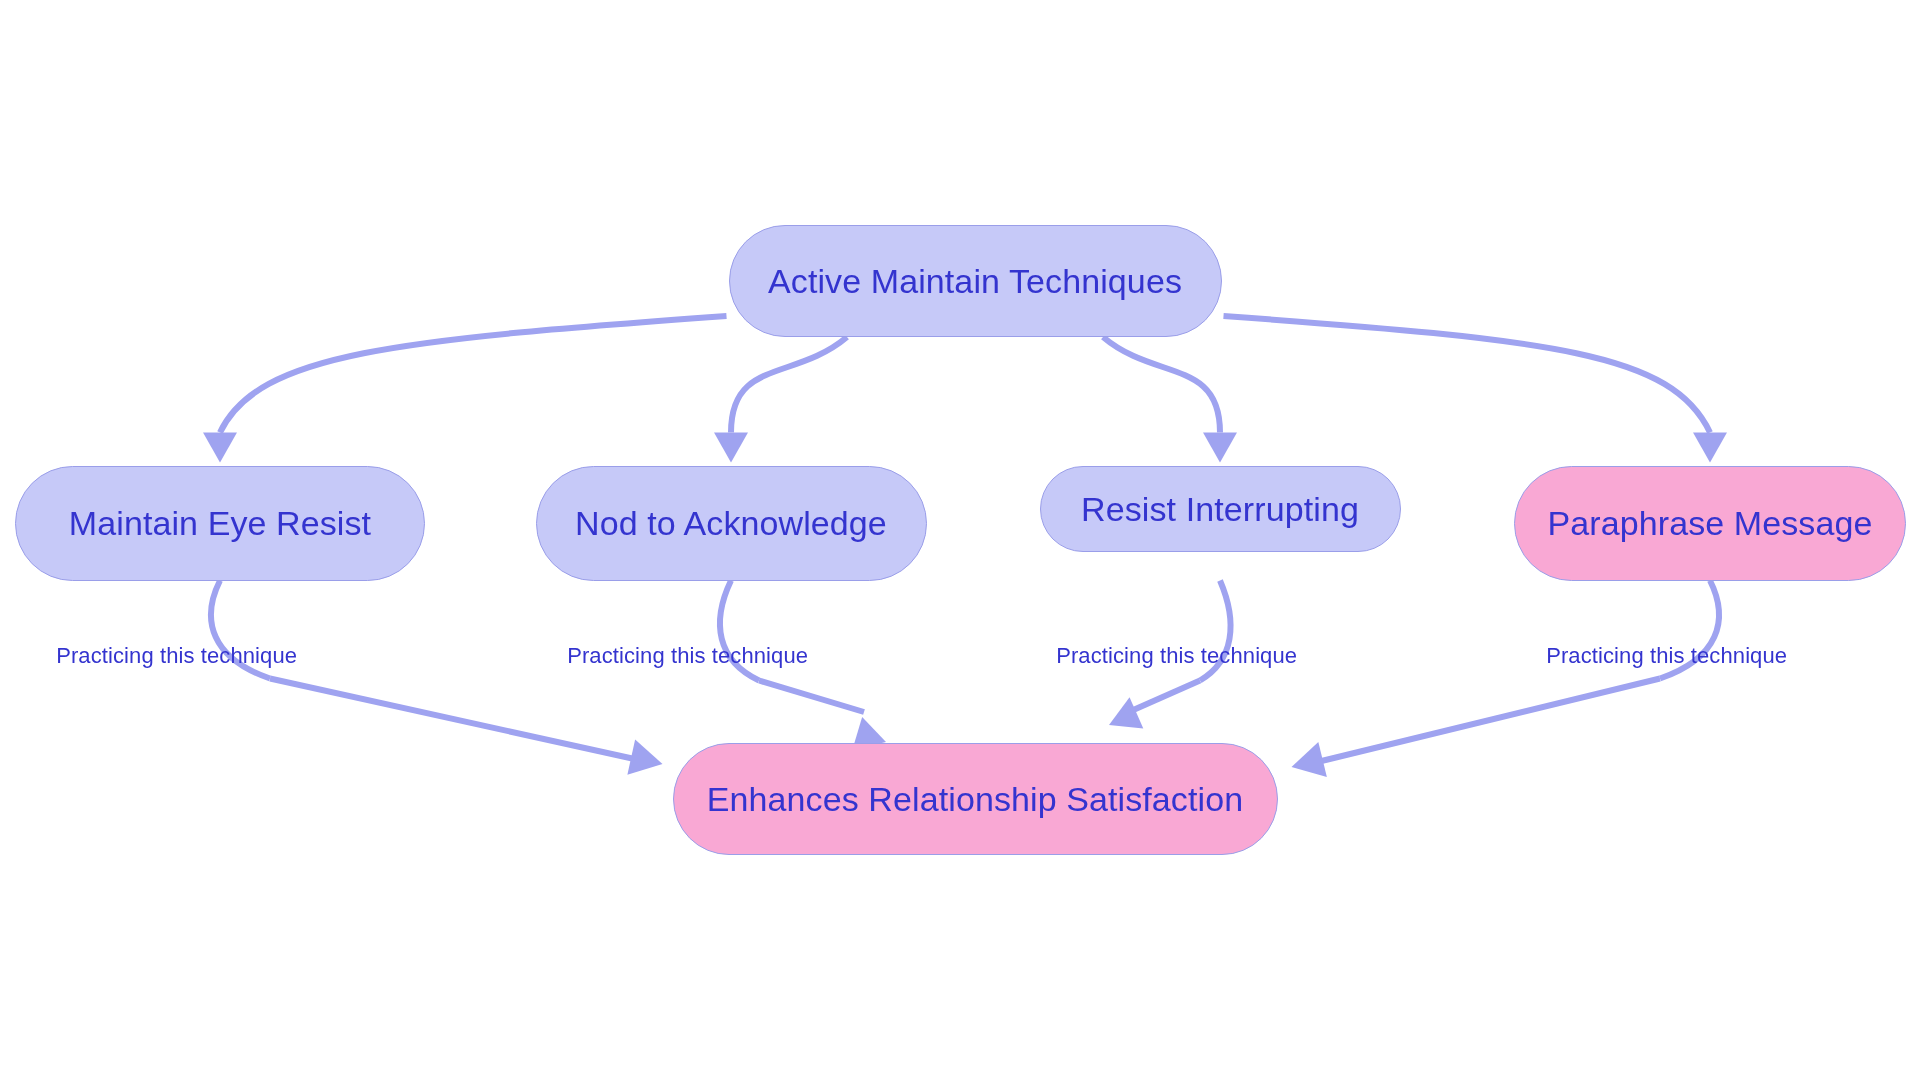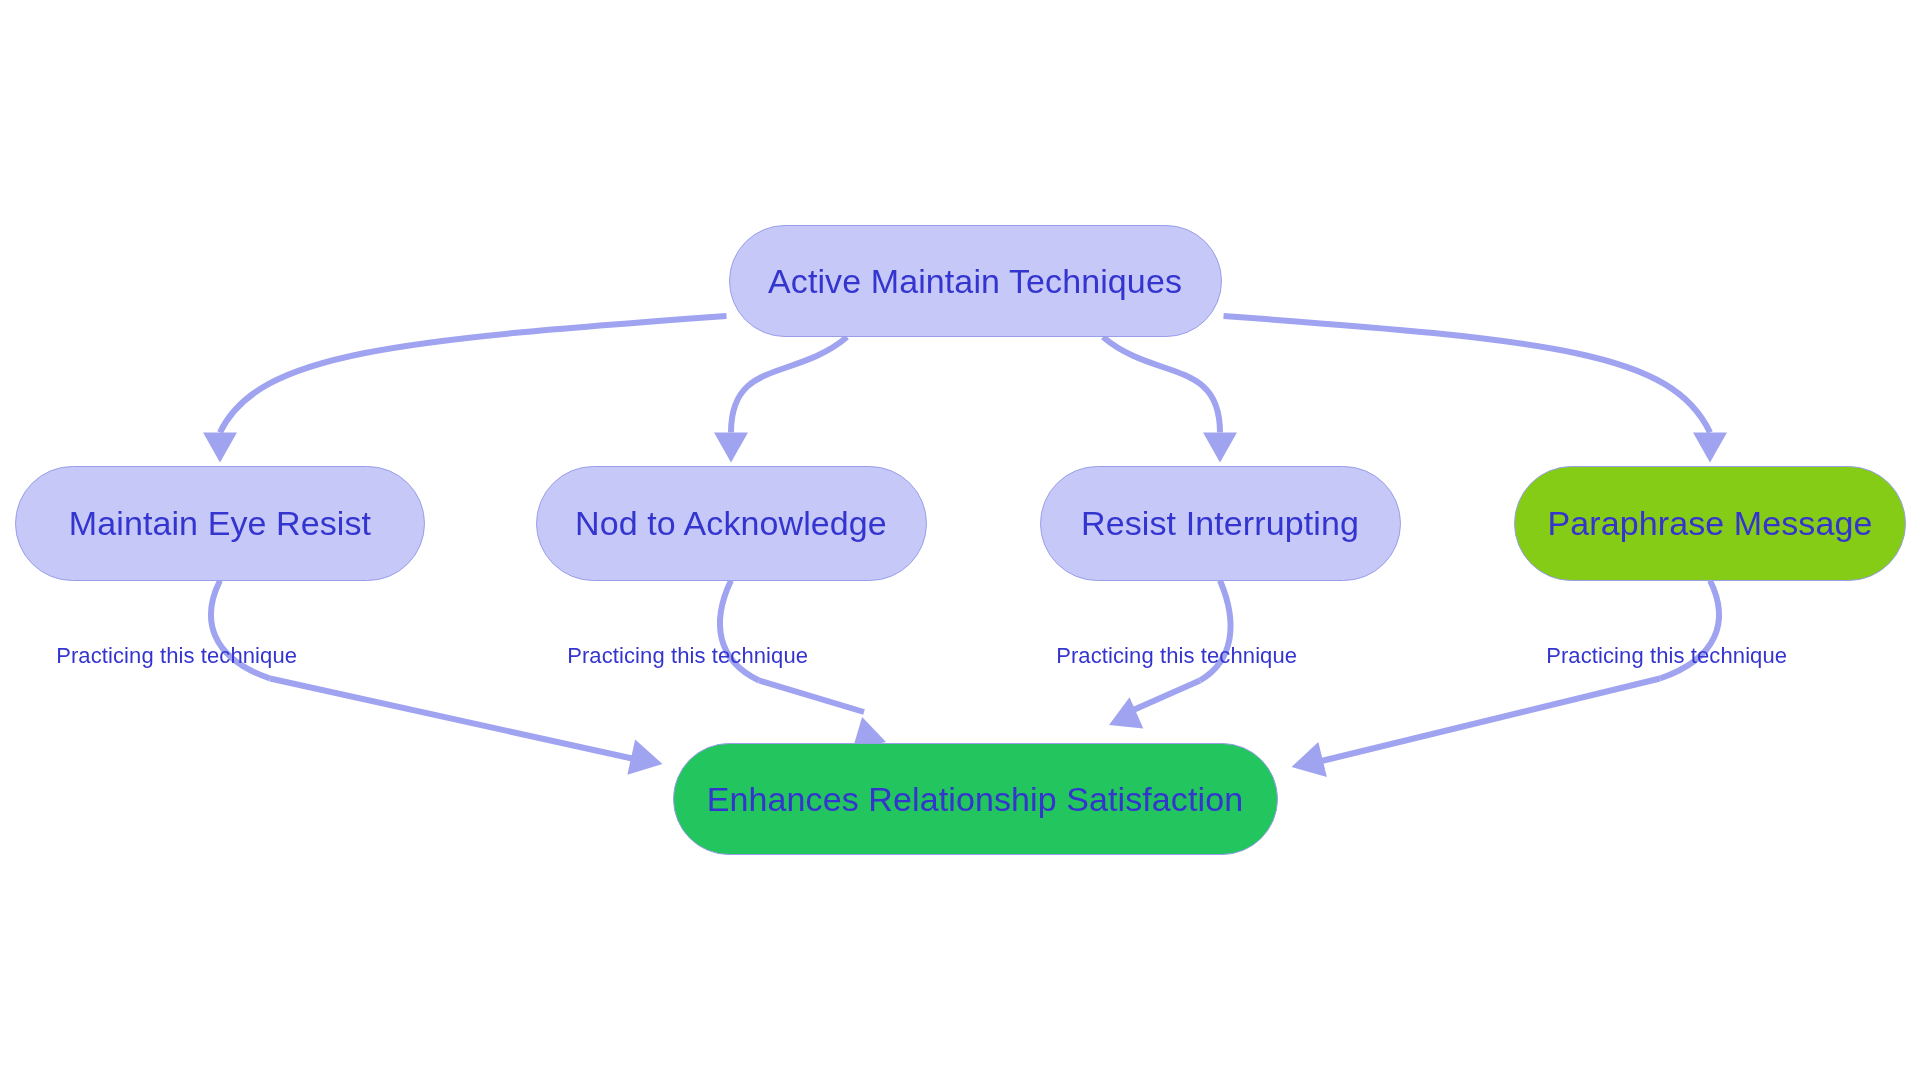--- a/index.html
+++ b/index.html
@@ -97,29 +97,29 @@
   </div>
 
   <div class="node" style="left: 15px; top: 465.5px; width: 410px; height: 115px; font-size: 34px; background: rgb(198, 201, 248); border-color: rgb(154, 158, 233); color: rgb(52, 52, 207);">
     <span class="node-label">Maintain Eye Resist</span>
   </div>
 
   <div class="node" style="left: 535.5px; top: 465.5px; width: 391px; height: 115px; font-size: 34px; background: rgb(198, 201, 248); border-color: rgb(154, 158, 233); color: rgb(52, 52, 207);">
     <span class="node-label">Nod to Acknowledge</span>
   </div>
 
-  <div class="node" style="left: 1039.5px; top: 465.5px; width: 361px; height: 115px; font-size: 34px; background: rgb(198, 201, 248); border-color: rgb(154, 158, 233); color: rgb(52, 52, 207);">
+  <div class="node" style="left: 1039.5px; top: 465.5px; width: 361px; height: 86px; font-size: 34px; background: rgb(198, 201, 248); border-color: rgb(154, 158, 233); color: rgb(52, 52, 207);">
     <span class="node-label">Resist Interrupting</span>
   </div>
 
-  <div class="node" style="left: 1514px; top: 465.5px; width: 392px; height: 115px; font-size: 34px; background: #84cc16; border-color: rgb(154, 158, 233); color: rgb(52, 52, 207);">
+  <div class="node" style="left: 1514px; top: 465.5px; width: 392px; height: 115px; font-size: 34px; background: #f9a8d4; border-color: rgb(154, 158, 233); color: rgb(52, 52, 207);">
     <span class="node-label">Paraphrase Message</span>
   </div>
 
-  <div class="node" style="left: 672.5px; top: 743px; width: 605px; height: 112px; font-size: 34px; background: #22c55e; border-color: rgb(154, 158, 233); color: rgb(52, 52, 207);">
+  <div class="node" style="left: 672.5px; top: 743px; width: 605px; height: 112px; font-size: 34px; background: #f9a8d4; border-color: rgb(154, 158, 233); color: rgb(52, 52, 207);">
     <span class="node-label">Enhances Relationship Satisfaction</span>
   </div>
 
   <div class="edge-label" style="color: rgb(52, 52, 207); left: 56.1562px; top: 645px;">Practicing this technique</div>
   <div class="edge-label" style="color: rgb(52, 52, 207); left: 567.156px; top: 645px;">Practicing this technique</div>
   <div class="edge-label" style="color: rgb(52, 52, 207); left: 1056.16px; top: 645px;">Practicing this technique</div>
   <div class="edge-label" style="color: rgb(52, 52, 207); left: 1546.16px; top: 645px;">Practicing this technique</div>
 
 </div>
 

